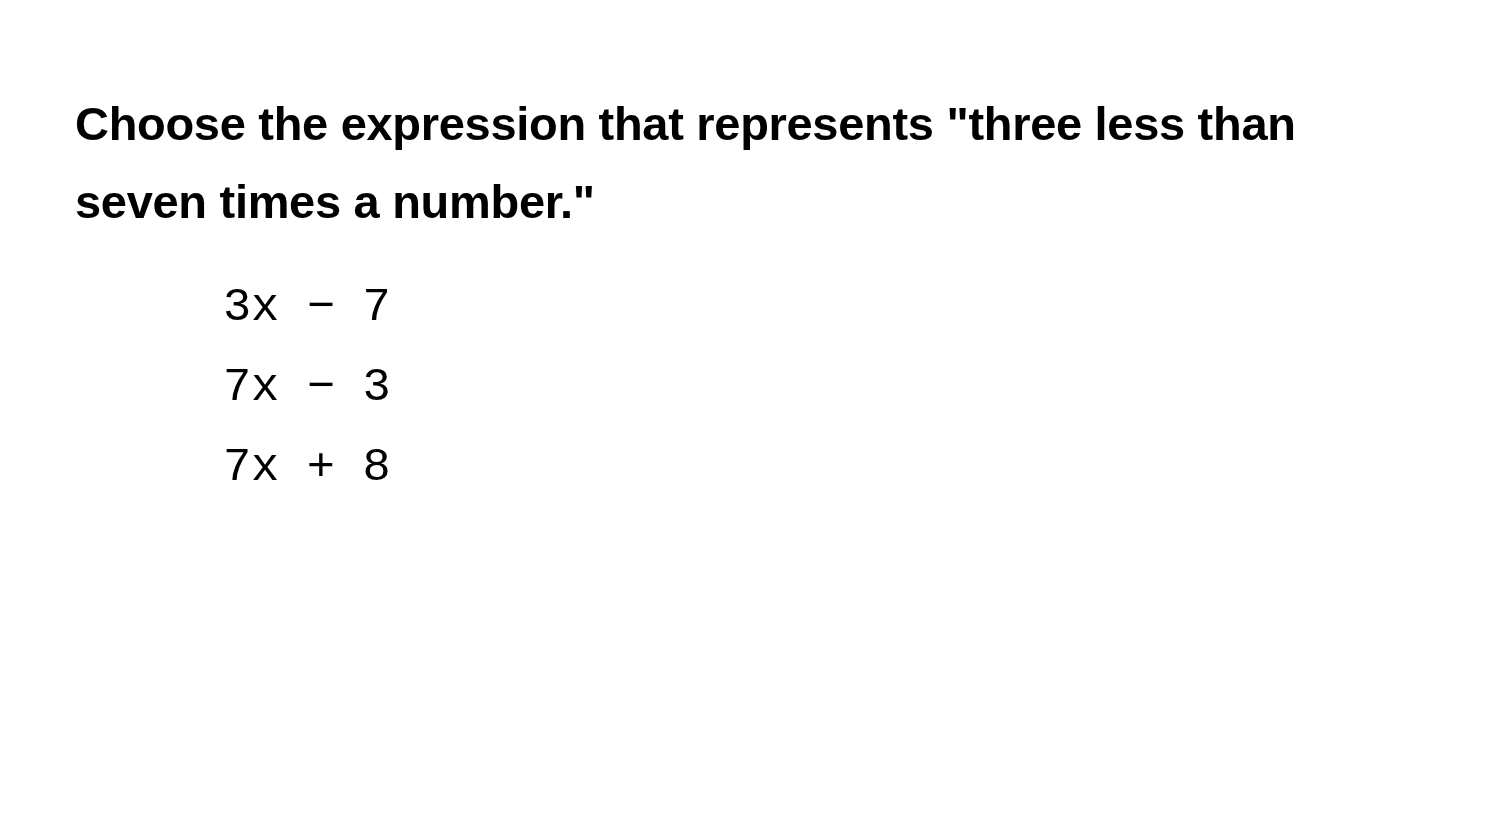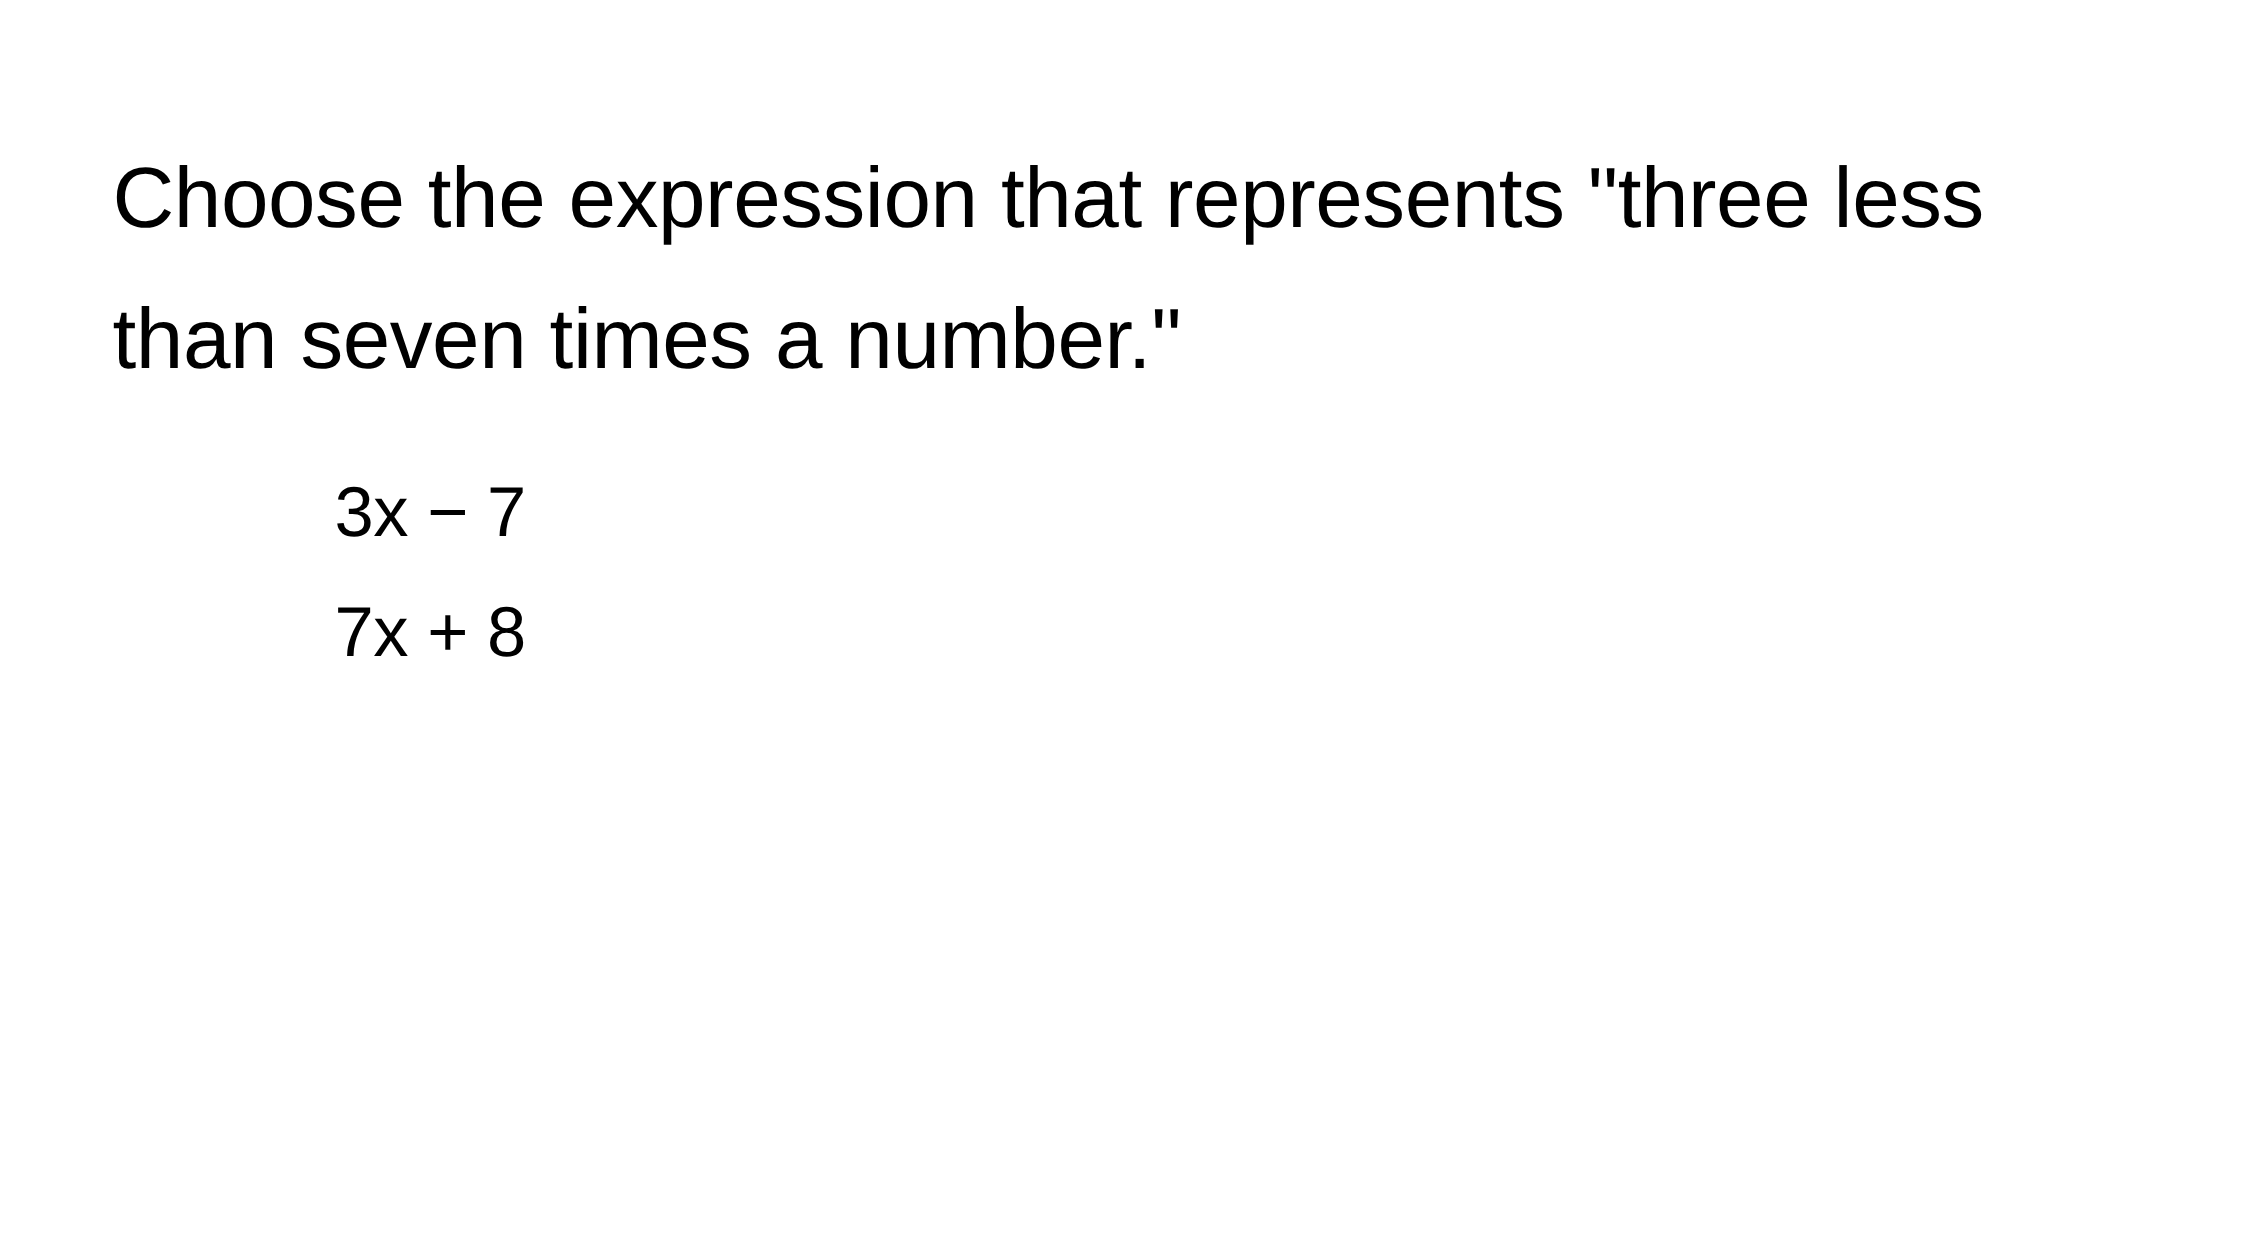--- a/index.html
+++ b/index.html
@@ -13,36 +13,39 @@
       background: #ffffff;
       font-family: -apple-system, BlinkMacSystemFont, "Segoe UI", Helvetica, Arial, sans-serif;
       color: #000000;
     }
     .container {
       padding-top: 85px;
       padding-left: 75px;
       padding-right: 75px;
     }
     .question {
-      font-size: 57px;
+      font-size: 47px;
       line-height: 1.65;
       letter-spacing: -0.3px;
       margin-bottom: 28px;
+      font-weight: bold;
     }
     .options {
       padding-left: 148px;
     }
     .option {
       font-size: 47px;
       line-height: 1.7;
       letter-spacing: -0.3px;
+      font-family: Liberation Mono, monospace;
     }
   </style>
 </head>
 <body>
 
 <div class="container">
   <div class="question">Choose the expression that represents "three less than seven times a number."</div>
   <div class="options">
     <div class="option">3x − 7</div>
+    <div class="option">7x − 3</div>
     <div class="option">7x + 8</div>
   </div>
 </div>
 
 </body></html>

